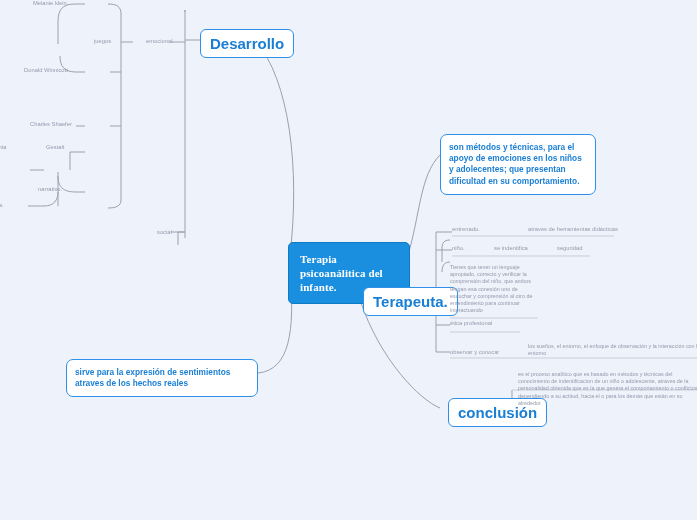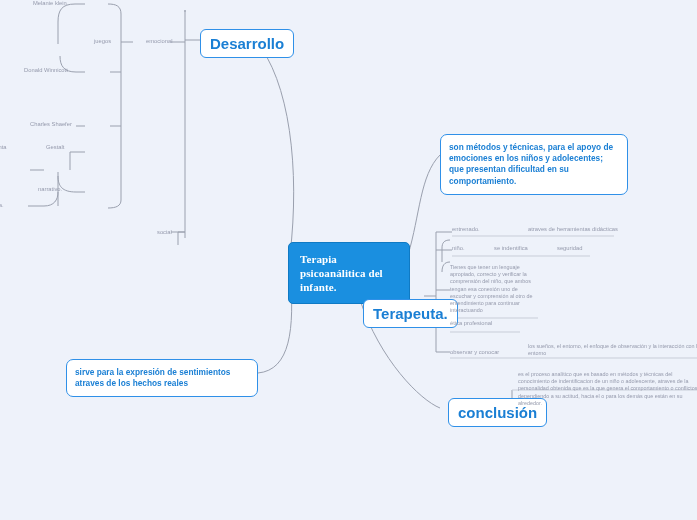--- a/index.html
+++ b/index.html
@@ -156,29 +156,29 @@
   </svg>
 
   <div class="root-node" style="left:288px; top:242px; width:122px;">
     <span>Terapia psicoanálitica del infante.</span>
   </div>
 
   <div class="pill" style="left:200px; top:29px;">
     <span>Desarrollo</span>
   </div>
 
-  <div class="pill" style="left:363px; top:287px;margin-top:12px;">
+  <div class="pill" style="left:363px; top:287px;">
     <span>Terapeuta.</span>
   </div>
 
   <div class="pill" style="left:448px; top:398px;">
     <span>conclusión</span>
   </div>
 
-  <div class="bluebox" style="left:440px; top:134px; width:188px;">
+  <div class="bluebox" style="left:440px; top:134px; width:156px;">
     <span>son métodos y técnicas, para el apoyo de emociones en los niños y adolecentes; que presentan dificultad en  su comportamiento.</span>
   </div>
 
   <div class="bluebox" style="left:66px; top:359px; width:192px;">
     <span>sirve para la expresión de sentimientos atraves de los hechos reales</span>
   </div>
 
   <div class="ghost big" style="left:33px; top:0px;">Melanie klein</div>
 
   <div class="ghost big" style="left:24px; top:67px;">Donald Winnicott</div>

